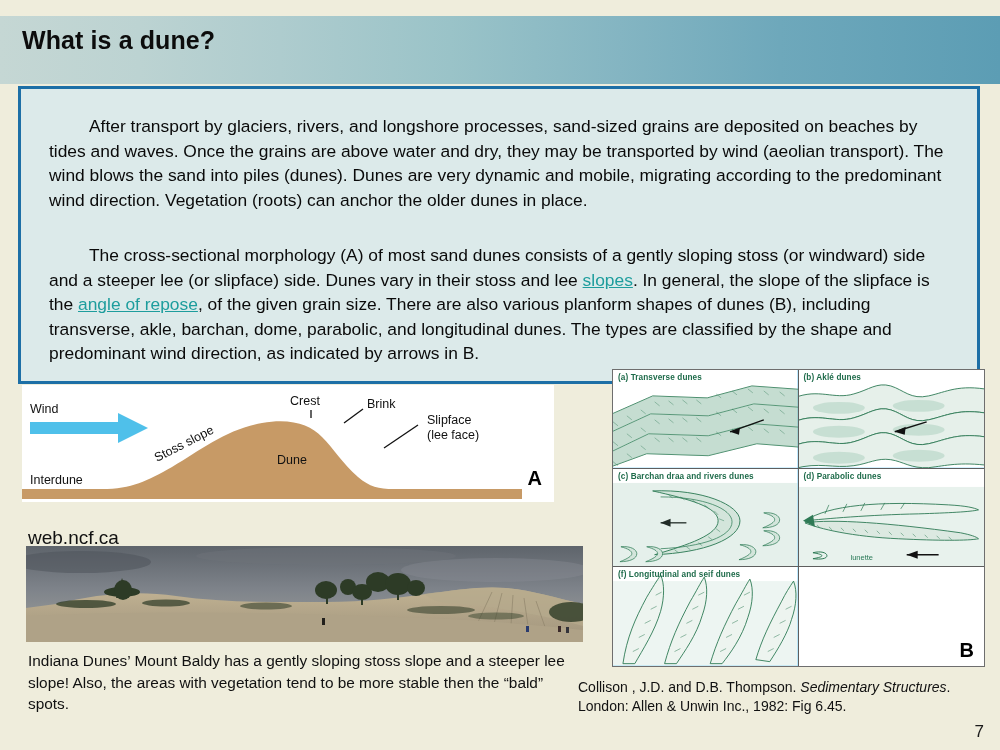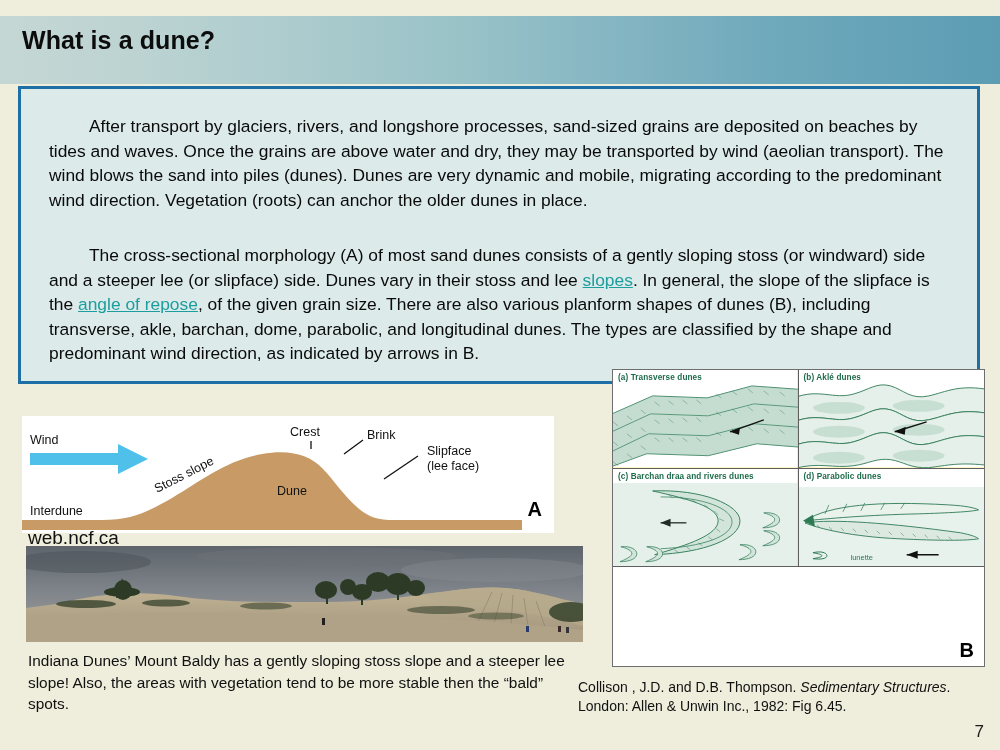--- a/index.html
+++ b/index.html
@@ -61,21 +61,21 @@
   .indent { display: inline-block; width: 40px; }
   .lnk {
     color: #1D9D9D;
     text-decoration: underline;
   }
 
   
   .fig-a {
     position: absolute;
     left: 22px;
-    top: 416px;
+    top: 385px;
     width: 532px;
     height: 117px;
     background: #FFFFFF;
   }
   .fig-a svg { display: block; }
   .fig-a-credit {
     position: absolute;
     left: 28px;
     top: 527px;
     font-size: 19px;
@@ -118,21 +118,21 @@
     inset: 0;
     display: grid;
     grid-template-columns: 1fr 1fr;
     grid-template-rows: 1fr 1fr 1fr;
   }
   .fb-cell {
     position: relative;
     border-right: 1px solid #5E5E5E;
     border-bottom: 1px solid #5E5E5E;
     overflow: hidden;
-    background: #fde047;
+    background: #7dd3fc;
   }
   .fb-cell:nth-child(2n) { border-right: none; }
   .fb-cell:nth-child(5), .fb-cell:nth-child(6) { border-bottom: none; }
   .fb-label {
     position: absolute;
     left: 5px;
     top: 3px;
     font-size: 8.2px;
     font-weight: bold;
     color: #1E6B4A;
@@ -419,20 +419,47 @@
           <g>
             <line x1="140" y1="86" x2="108" y2="86" stroke="#111" stroke-width="1.4"></line>
             <polygon points="108,86 119,82 119,90" fill="#111"></polygon>
           </g>
         </svg>
       </div>
       <div class="lunette-label">lunette</div>
     </div>
 
 
+    <div class="fb-cell">
+      <div class="fb-label">(f) Longitudinal and seif dunes</div>
+      <div class="fb-art">
+        <svg viewBox="0 0 186 98" preserveAspectRatio="none">
+          <rect x="0" y="0" width="186" height="98" fill="#fff"></rect>
+          <g fill="#6FAE90" opacity=".12">
+              <rect x="0" y="14" width="186" height="84"></rect>
+            </g>
+          <g fill="#EDF4EF" stroke="#2E7A55" stroke-width=".9">
+            <path d="M10,96 C14,70 22,52 34,30 C40,20 44,14 48,8
+                     C52,16 52,30 48,44 C42,64 30,82 22,96 Z"></path>
+            <path d="M52,96 C58,74 66,56 78,34 C84,24 88,16 92,10
+                     C96,20 95,34 90,48 C84,68 72,84 64,96 Z"></path>
+            <path d="M98,96 C104,76 112,58 124,36 C130,26 134,18 138,12
+                     C142,22 141,36 136,50 C130,70 118,86 110,96 Z"></path>
+            <path d="M144,92 C150,72 158,56 170,34 C174,26 178,20 182,14
+                     C186,24 185,38 180,52 C176,66 166,82 158,94 Z"></path>
+          </g>
+          <g stroke="#2E7A55" stroke-width=".55" opacity=".9" fill="none">
+            <path d="M20,84 l6,-3 M26,70 l6,-3 M32,56 l6,-3 M38,42 l6,-3 M43,28 l6,-3"></path>
+            <path d="M62,84 l6,-3 M68,70 l6,-3 M74,56 l6,-3 M80,42 l6,-3 M86,28 l6,-3"></path>
+            <path d="M108,84 l6,-3 M114,70 l6,-3 M120,56 l6,-3 M126,42 l6,-3 M132,28 l6,-3"></path>
+            <path d="M156,84 l6,-3 M162,70 l6,-3 M168,56 l6,-3 M174,42 l6,-3"></path>
+          </g>
+        </svg>
+      </div>
+    </div>
 
   </div>
   <div class="fig-b-letter">B</div>
 </div>
 
 <div class="citation"><span>Collison , J.D. and D.B. Thompson.  </span><span class="ital">Sedimentary Structures</span><span>. London: Allen &amp; Unwin Inc., 1982: Fig 6.45.</span></div>
 
 <div class="page-num">7</div>
 
 </body></html>

